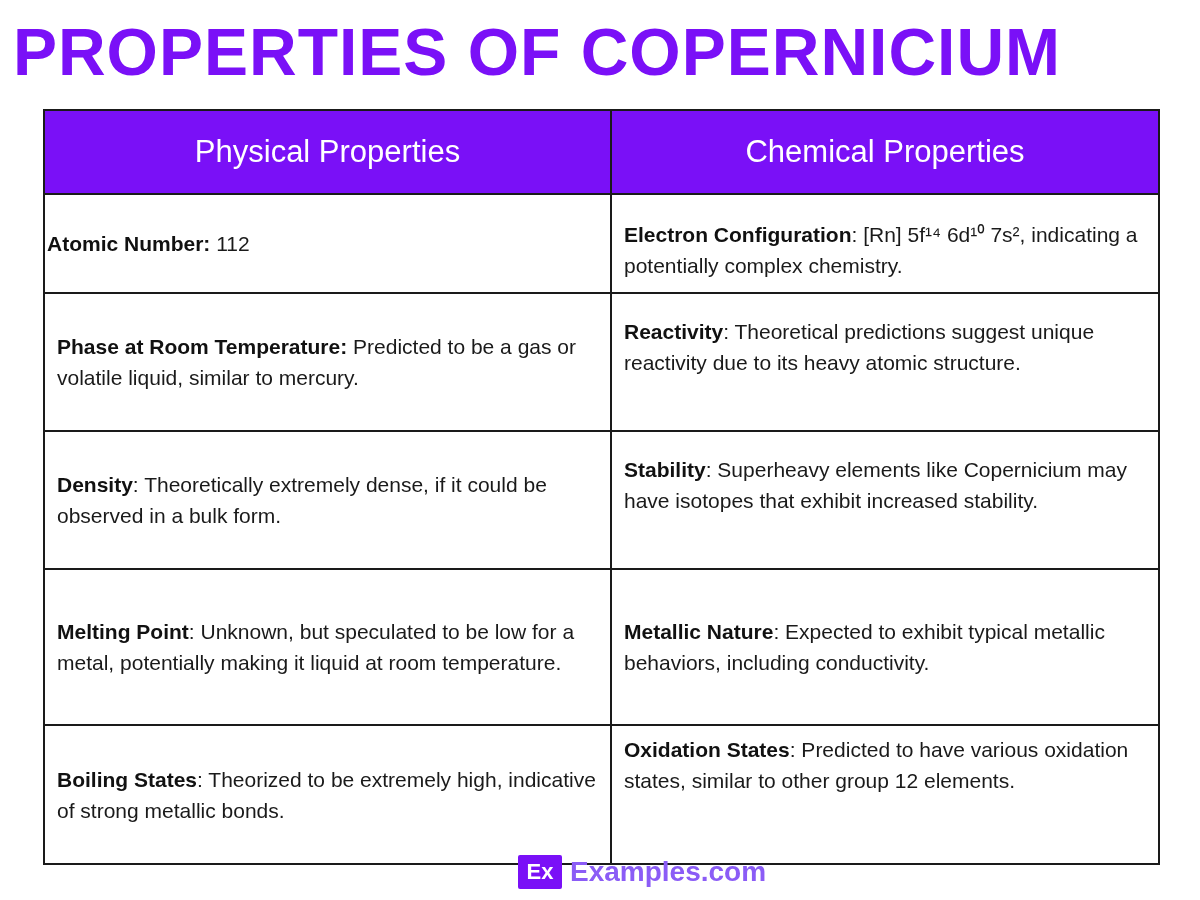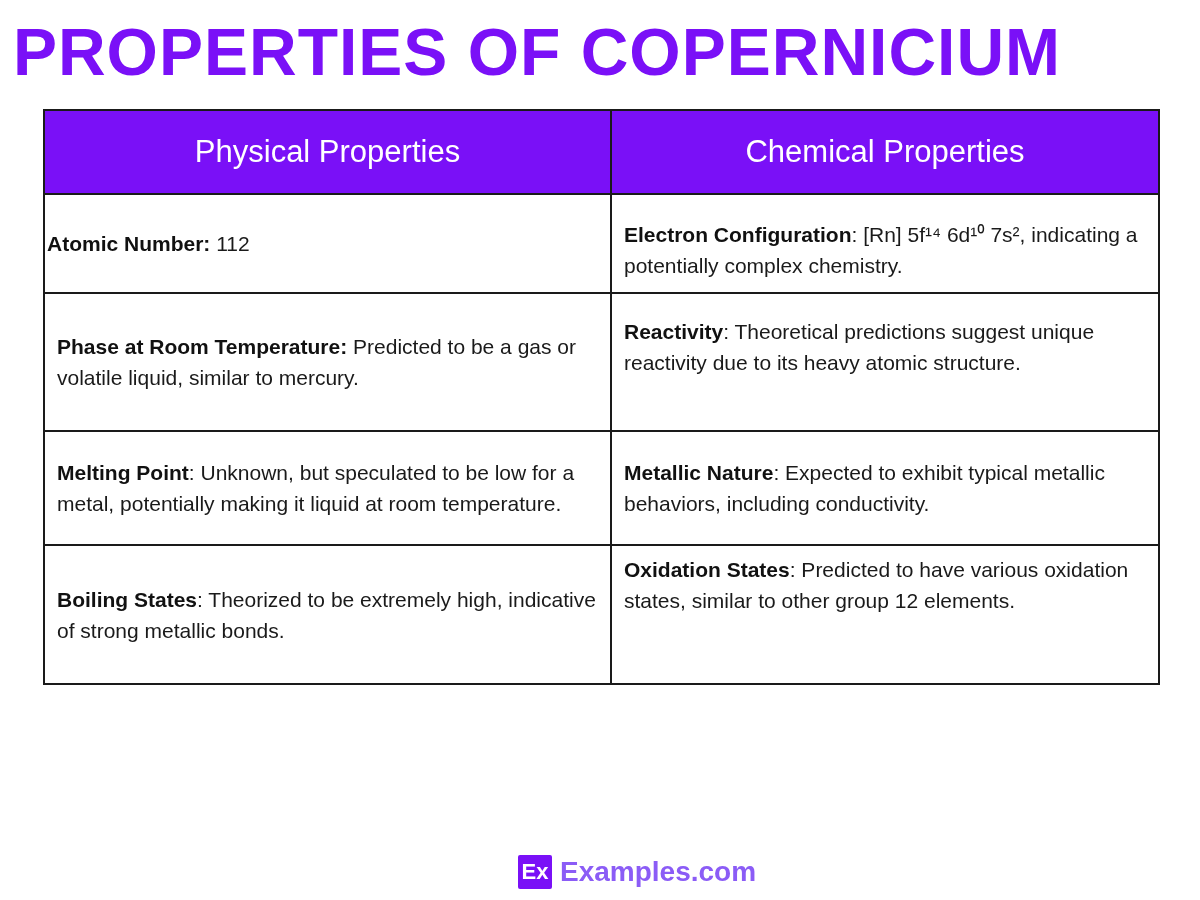--- a/index.html
+++ b/index.html
@@ -4,21 +4,21 @@
 <style>
   html, body { margin:0; padding:0; background:#ffffff; }
   body { width:1200px; height:900px; position:relative; overflow:hidden; font-family:"Liberation Sans", sans-serif; color:#111; }
   .title { position:absolute; top:12px; left:0; width:1074px; text-align:center; font-size:66px; font-weight:bold; color:#7a10f7; letter-spacing:1px; line-height:80px; }
   table.props { position:absolute; left:43px; top:109px; width:1115px; border-collapse:collapse; table-layout:fixed; }
   table.props th, table.props td { border:2px solid #1a1a1a; }
   table.props th { background:#7a10f7; color:#fff; font-size:31px; font-weight:normal; height:80px; text-align:center; }
   table.props td { font-size:21px; line-height:31px; padding:0 12px 0 12px; vertical-align:middle; color:#1a1a1a; }
   .lbl { font-weight:bold; color:#111; }
   .footer { position:absolute; top:855px; left:518px; display:flex; align-items:center; gap:8px; }
-  .logo { width:34px; height:34px; background:#7a10f7; color:#fff; font-weight:bold; font-size:22px; display:flex; align-items:center; justify-content:center; border-radius:2px; }
+  .logo { width:44px; height:34px; background:#7a10f7; color:#fff; font-weight:bold; font-size:22px; display:flex; align-items:center; justify-content:center; border-radius:2px; }
   .brand { font-size:28px; font-weight:bold; color:#8b5cf6; }
 </style>
 </head>
 <body>
 
 <div class="title">PROPERTIES OF COPERNICIUM</div>
 
 <table class="props">
   <colgroup>
       <col style="width:567px">
@@ -32,21 +32,25 @@
   </thead>
   <tbody>
     <tr style="height:99px">
       <td style="padding-left:2px"><span class="lbl">Atomic Number:</span><span> 112</span></td>
       <td style="vertical-align:top;padding-top:24px"><span class="lbl">Electron Configuration</span><span>: [Rn] 5f¹⁴ 6d¹⁰ 7s², indicating a potentially complex chemistry.</span></td>
     </tr>
     <tr style="height:138px">
       <td><span class="lbl">Phase at Room Temperature:</span><span> Predicted to be a gas or volatile liquid, similar to mercury.</span></td>
       <td style="vertical-align:top;padding-top:22px"><span class="lbl">Reactivity</span><span>: Theoretical predictions suggest unique reactivity due to its heavy atomic structure.</span></td>
     </tr>
-    <tr style="height:114px">
+    <tr style="height:138px">
+      <td><span class="lbl">Density</span><span>: Theoretically extremely dense, if it could be observed in a bulk form.</span></td>
+      <td style="vertical-align:top;padding-top:22px"><span class="lbl">Stability</span><span>: Superheavy elements like Copernicium may have isotopes that exhibit increased stability.</span></td>
+    </tr>
+    <tr style="height:156px">
       <td><span class="lbl">Melting Point</span><span>: Unknown, but speculated to be low for a metal, potentially making it liquid at room temperature.</span></td>
       <td><span class="lbl">Metallic Nature</span><span>: Expected to exhibit typical metallic behaviors, including conductivity.</span></td>
     </tr>
     <tr style="height:139px">
       <td><span class="lbl">Boiling States</span><span>: Theorized to be extremely high, indicative of strong metallic bonds.</span></td>
       <td style="vertical-align:top;padding-top:8px"><span class="lbl">Oxidation States</span><span>: Predicted to have various oxidation states, similar to other group 12 elements.</span></td>
     </tr>
   </tbody>
 </table>
 

